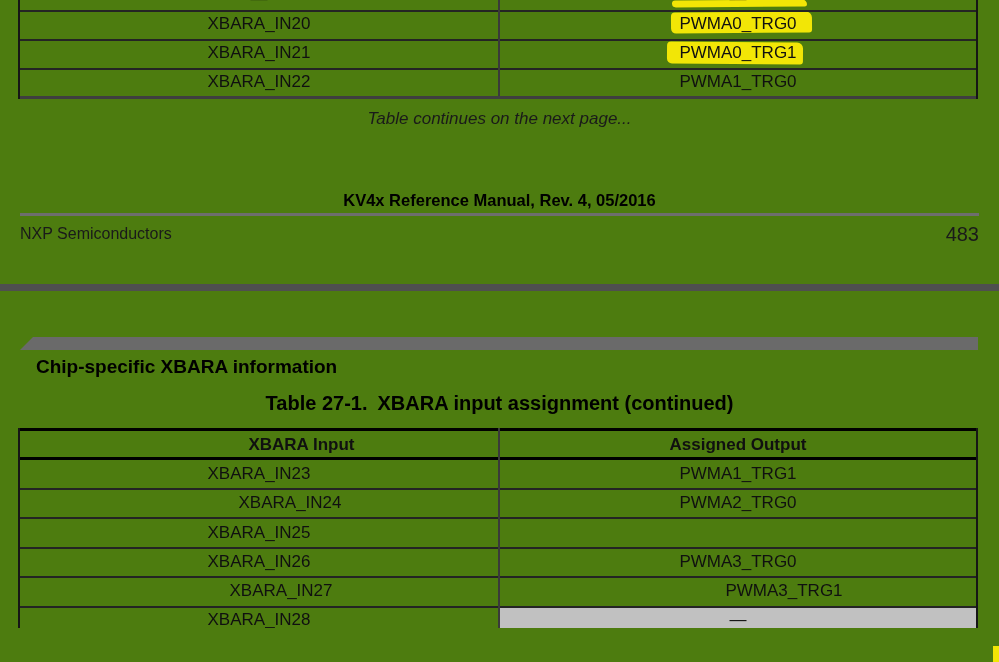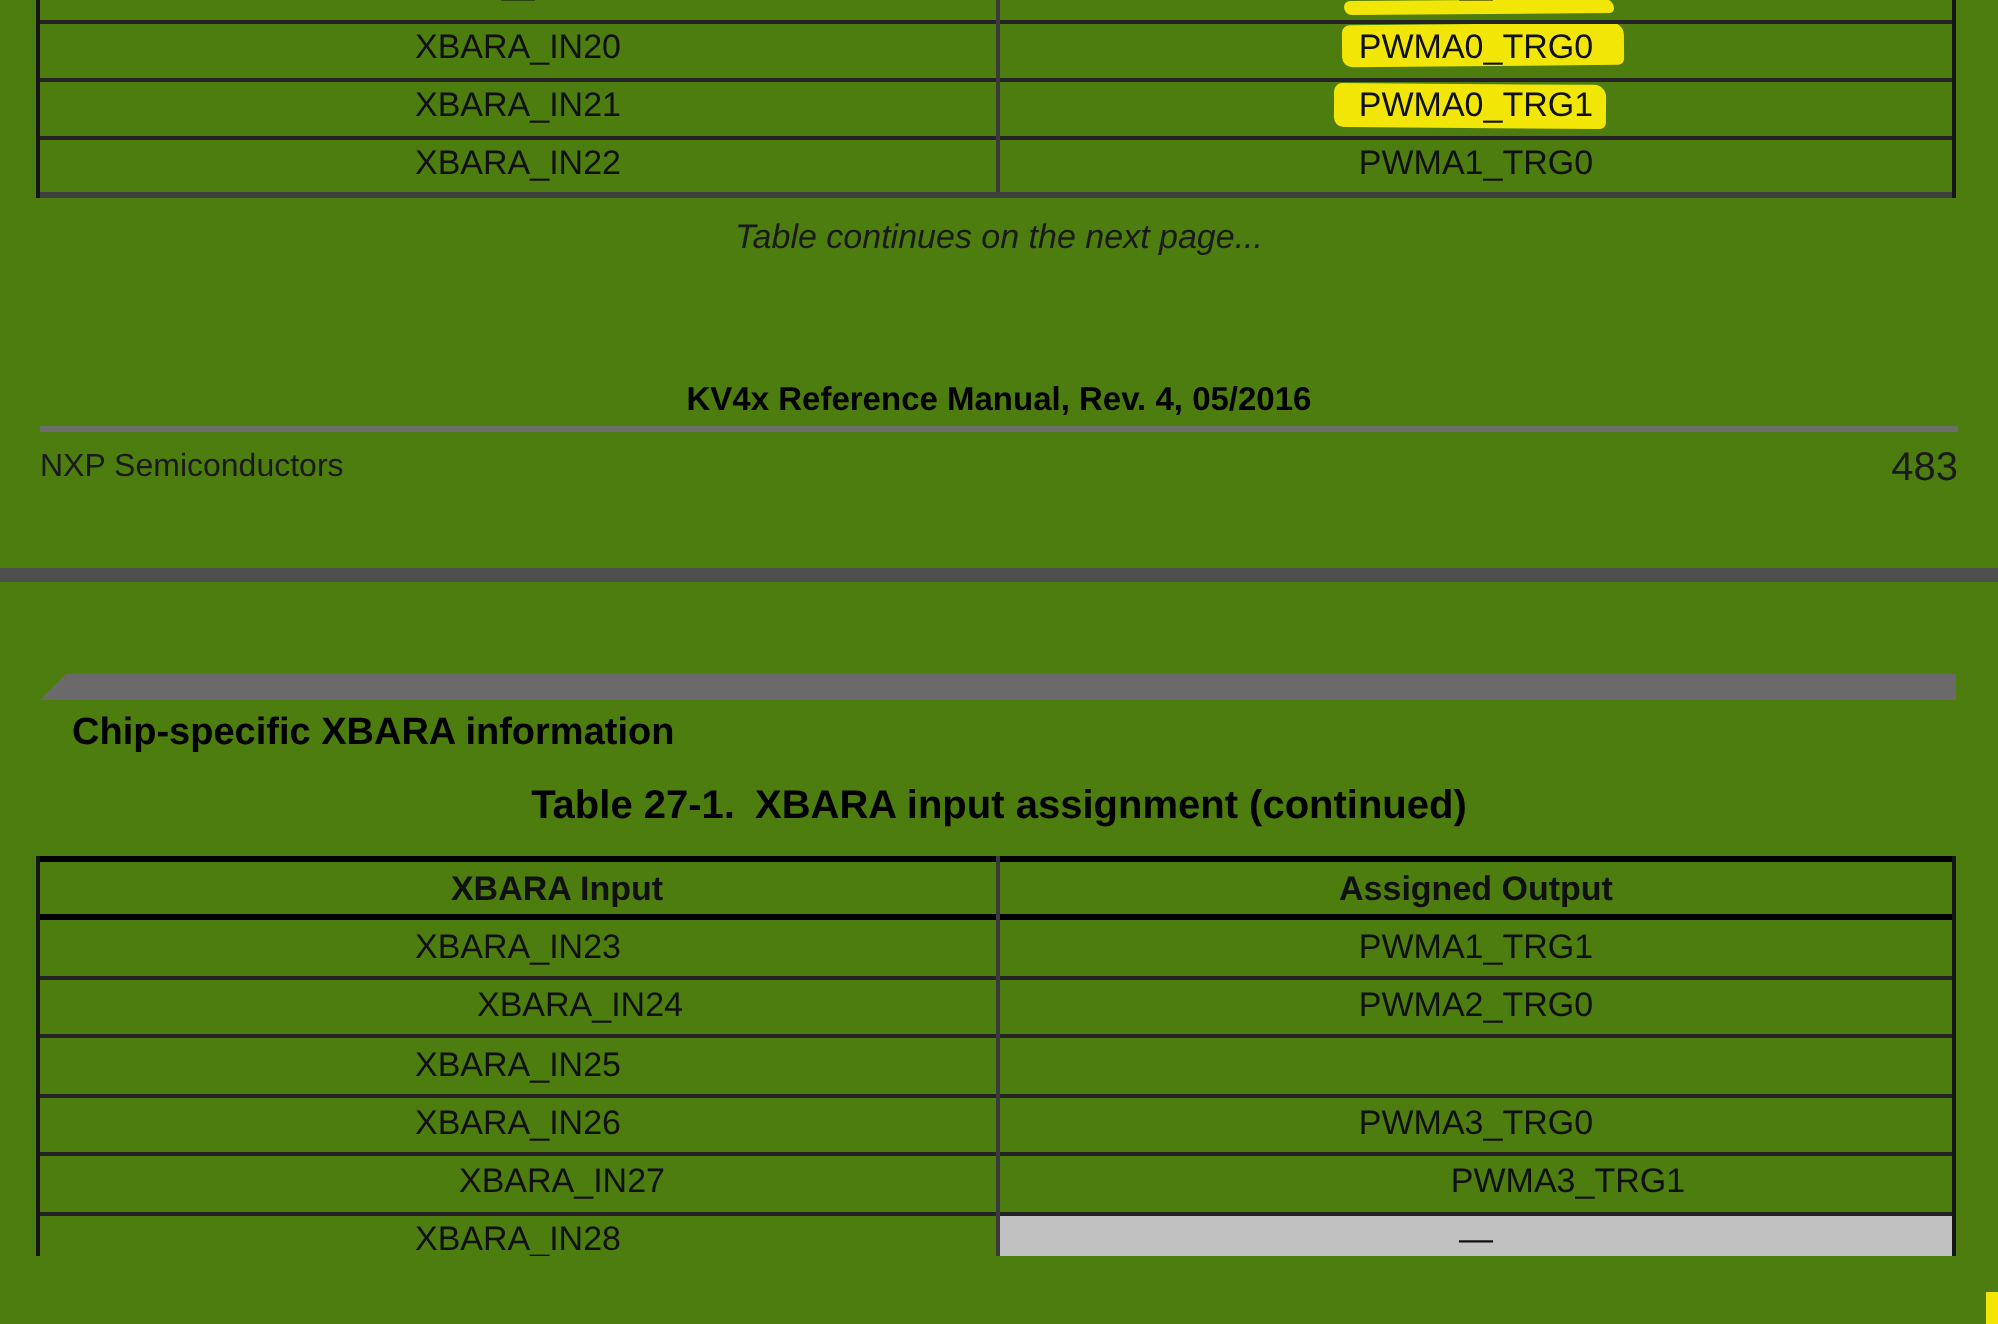--- a/index.html
+++ b/index.html
@@ -88,21 +88,21 @@
     <div class="vl" style="left:958px;height:200px;"></div>
 
     <div class="hl thick" style="top:0;"></div>
     <div class="hl thick" style="top:29px;"></div>
     <div class="hl" style="top:60px;"></div>
     <div class="hl" style="top:89px;"></div>
     <div class="hl" style="top:119px;"></div>
     <div class="hl" style="top:148px;"></div>
     <div class="hl" style="top:178px;"></div>
 
-    <span class="cell b" style="left:2px;top:8px;width:517px;">XBARA Input</span>
+    <span class="cell b" style="left:2px;top:8px;width:517px;padding-left:23px;">XBARA Input</span>
     <span class="cell b" style="left:482px;top:8px;width:476px;">Assigned Output</span>
 
     <span class="cell" style="left:2px;top:37px;width:478px;">XBARA_IN23</span>
     <span class="cell" style="left:482px;top:37px;width:476px;">PWMA1_TRG1</span>
 
     <span class="cell" style="left:2px;top:66px;width:540px;">XBARA_IN24</span>
     <span class="cell" style="left:482px;top:66px;width:476px;">PWMA2_TRG0</span>
 
     <span class="cell" style="left:2px;top:96px;width:478px;">XBARA_IN25</span>
 

